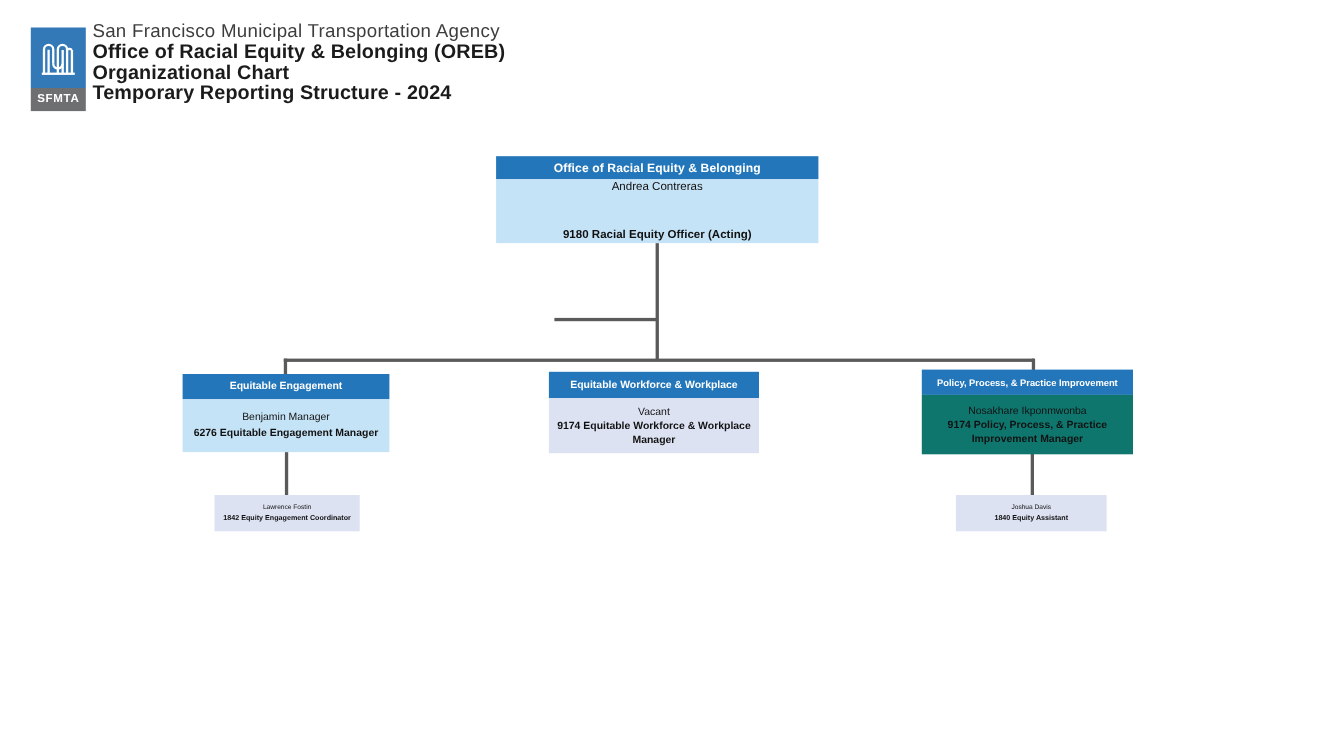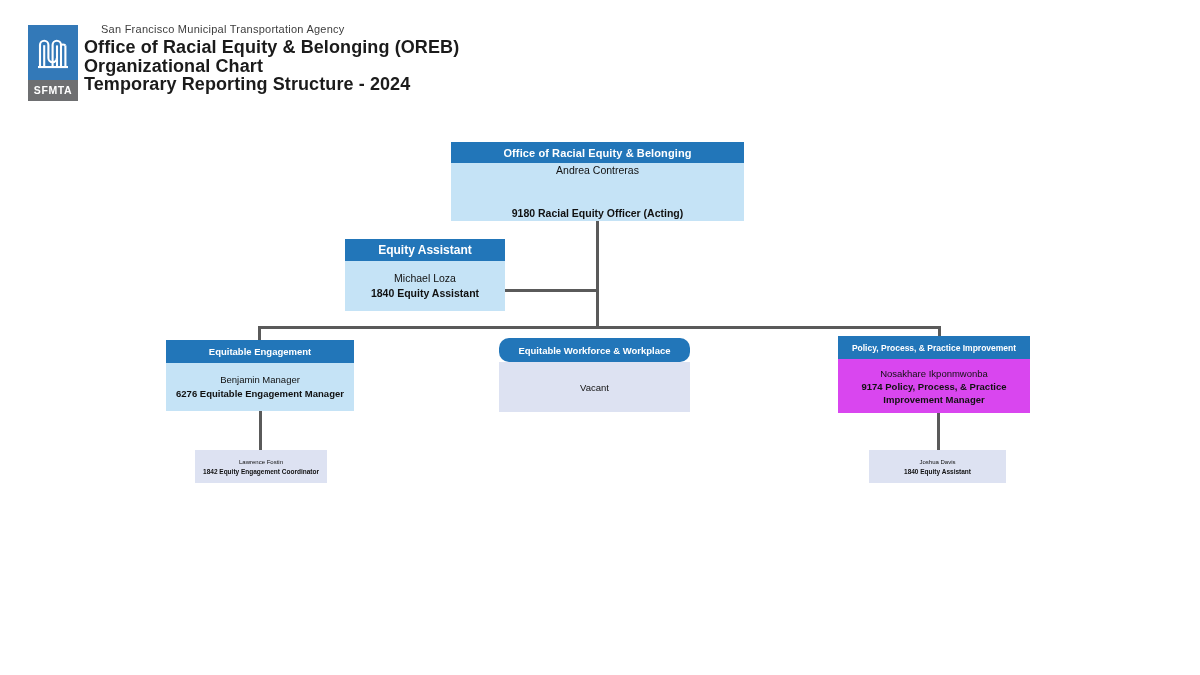--- a/index.html
+++ b/index.html
@@ -19,24 +19,23 @@
   .logo-bot{position:absolute;left:0;top:55px;width:50px;height:21px;background:#6E6F71;}
   .logo-bot span{
     display:block;text-align:center;color:#ffffff;
     font-size:10.5px;font-weight:bold;letter-spacing:.6px;line-height:21px;
     font-family:"Liberation Sans", sans-serif;
   }
   .logo-mark{position:absolute;left:9px;top:11px;width:32px;height:33px;}
 
   .titleblock{position:absolute;left:84px;top:22px;width:640px;}
   .agency{
-    font-size:11px;color:#3d3d3d;letter-spacing:.25px;
+    font-size:17px;color:#3d3d3d;letter-spacing:.25px;
     font-family:"Liberation Sans", sans-serif;line-height:14px;
     margin-bottom:2px;
-    margin-left:17px;
   }
   .tline{
     font-size:18px;font-weight:bold;color:#1b1b1b;
     letter-spacing:.1px;line-height:18.5px;
     font-family:"Liberation Sans", sans-serif;
   }
 
   
   .ln{position:absolute;background:#5a5a5a;}
 
@@ -68,27 +67,27 @@
   #n-ea .hd{height:22px;font-size:12px;}
   #n-ea .bd{height:50px;background:#C5E3F6;font-size:10.5px;line-height:15px;}
 
   
   #n-ee{left:166px;top:340px;width:188px;}
   #n-ee .hd{height:23px;font-size:9.5px;}
   #n-ee .bd{height:48px;background:#C5E3F6;font-size:9.5px;line-height:14px;}
 
   
   #n-ww{left:499px;top:338px;width:191px;}
-  #n-ww .hd{height:24px;font-size:9.5px;border-radius:10px;}
+  #n-ww .hd{height:24px;font-size:9.5px;}
   #n-ww .bd{height:50px;background:#DDE2F2;font-size:9.5px;line-height:13px;}
 
   
   #n-pp{left:838px;top:336px;width:192px;}
   #n-pp .hd{height:23px;font-size:8.5px;}
-  #n-pp .bd{height:54px;background:#d946ef;font-size:9.5px;line-height:13px;}
+  #n-pp .bd{height:54px;background:#0f766e;font-size:9.5px;line-height:13px;}
 
   
   .leaf{position:absolute;box-sizing:border-box;
     background:#DDE2F2;
     display:flex;flex-direction:column;align-items:center;justify-content:center;
     text-align:center;color:#111111;
     font-family:"Liberation Sans", sans-serif;}
   .leaf .nm{font-size:6px;line-height:9px;font-weight:normal;}
   .leaf .ti{font-size:6.5px;line-height:9px;font-weight:bold;}
   #n-lf1{left:195px;top:450px;width:132px;height:33px;}
@@ -139,40 +138,34 @@
   <div class="ln" style="left:937px;top:390px;width:2.5px;height:60px;"></div>
 
   <div class="node" id="n-top">
     <div class="hd">Office of Racial Equity &amp; Belonging</div>
     <div class="bd">
       <div class="nm">Andrea Contreras</div>
       <div class="ti">9180 Racial Equity Officer (Acting)</div>
     </div>
   </div>
 
-  <div class="node" id="n-ea">
-    <div class="hd">Equity Assistant</div>
-    <div class="bd">
-      <div class="nm">Michael Loza</div>
-      <div class="ti">1840 Equity Assistant</div>
-    </div>
-  </div>
 
   <div class="node" id="n-ee">
     <div class="hd">Equitable Engagement</div>
     <div class="bd">
       <div class="nm">Benjamin Manager</div>
       <div class="ti">6276 Equitable Engagement Manager</div>
     </div>
   </div>
 
   <div class="node" id="n-ww">
     <div class="hd">Equitable Workforce &amp; Workplace</div>
     <div class="bd">
       <div class="nm">Vacant</div>
+      <div class="ti">9174 Equitable Workforce &amp; Workplace Manager</div>
     </div>
   </div>
 
   <div class="node" id="n-pp">
     <div class="hd">Policy, Process, &amp; Practice Improvement</div>
     <div class="bd">
       <div class="nm">Nosakhare Ikponmwonba</div>
       <div class="ti">9174 Policy, Process, &amp; Practice Improvement Manager</div>
     </div>
   </div>

